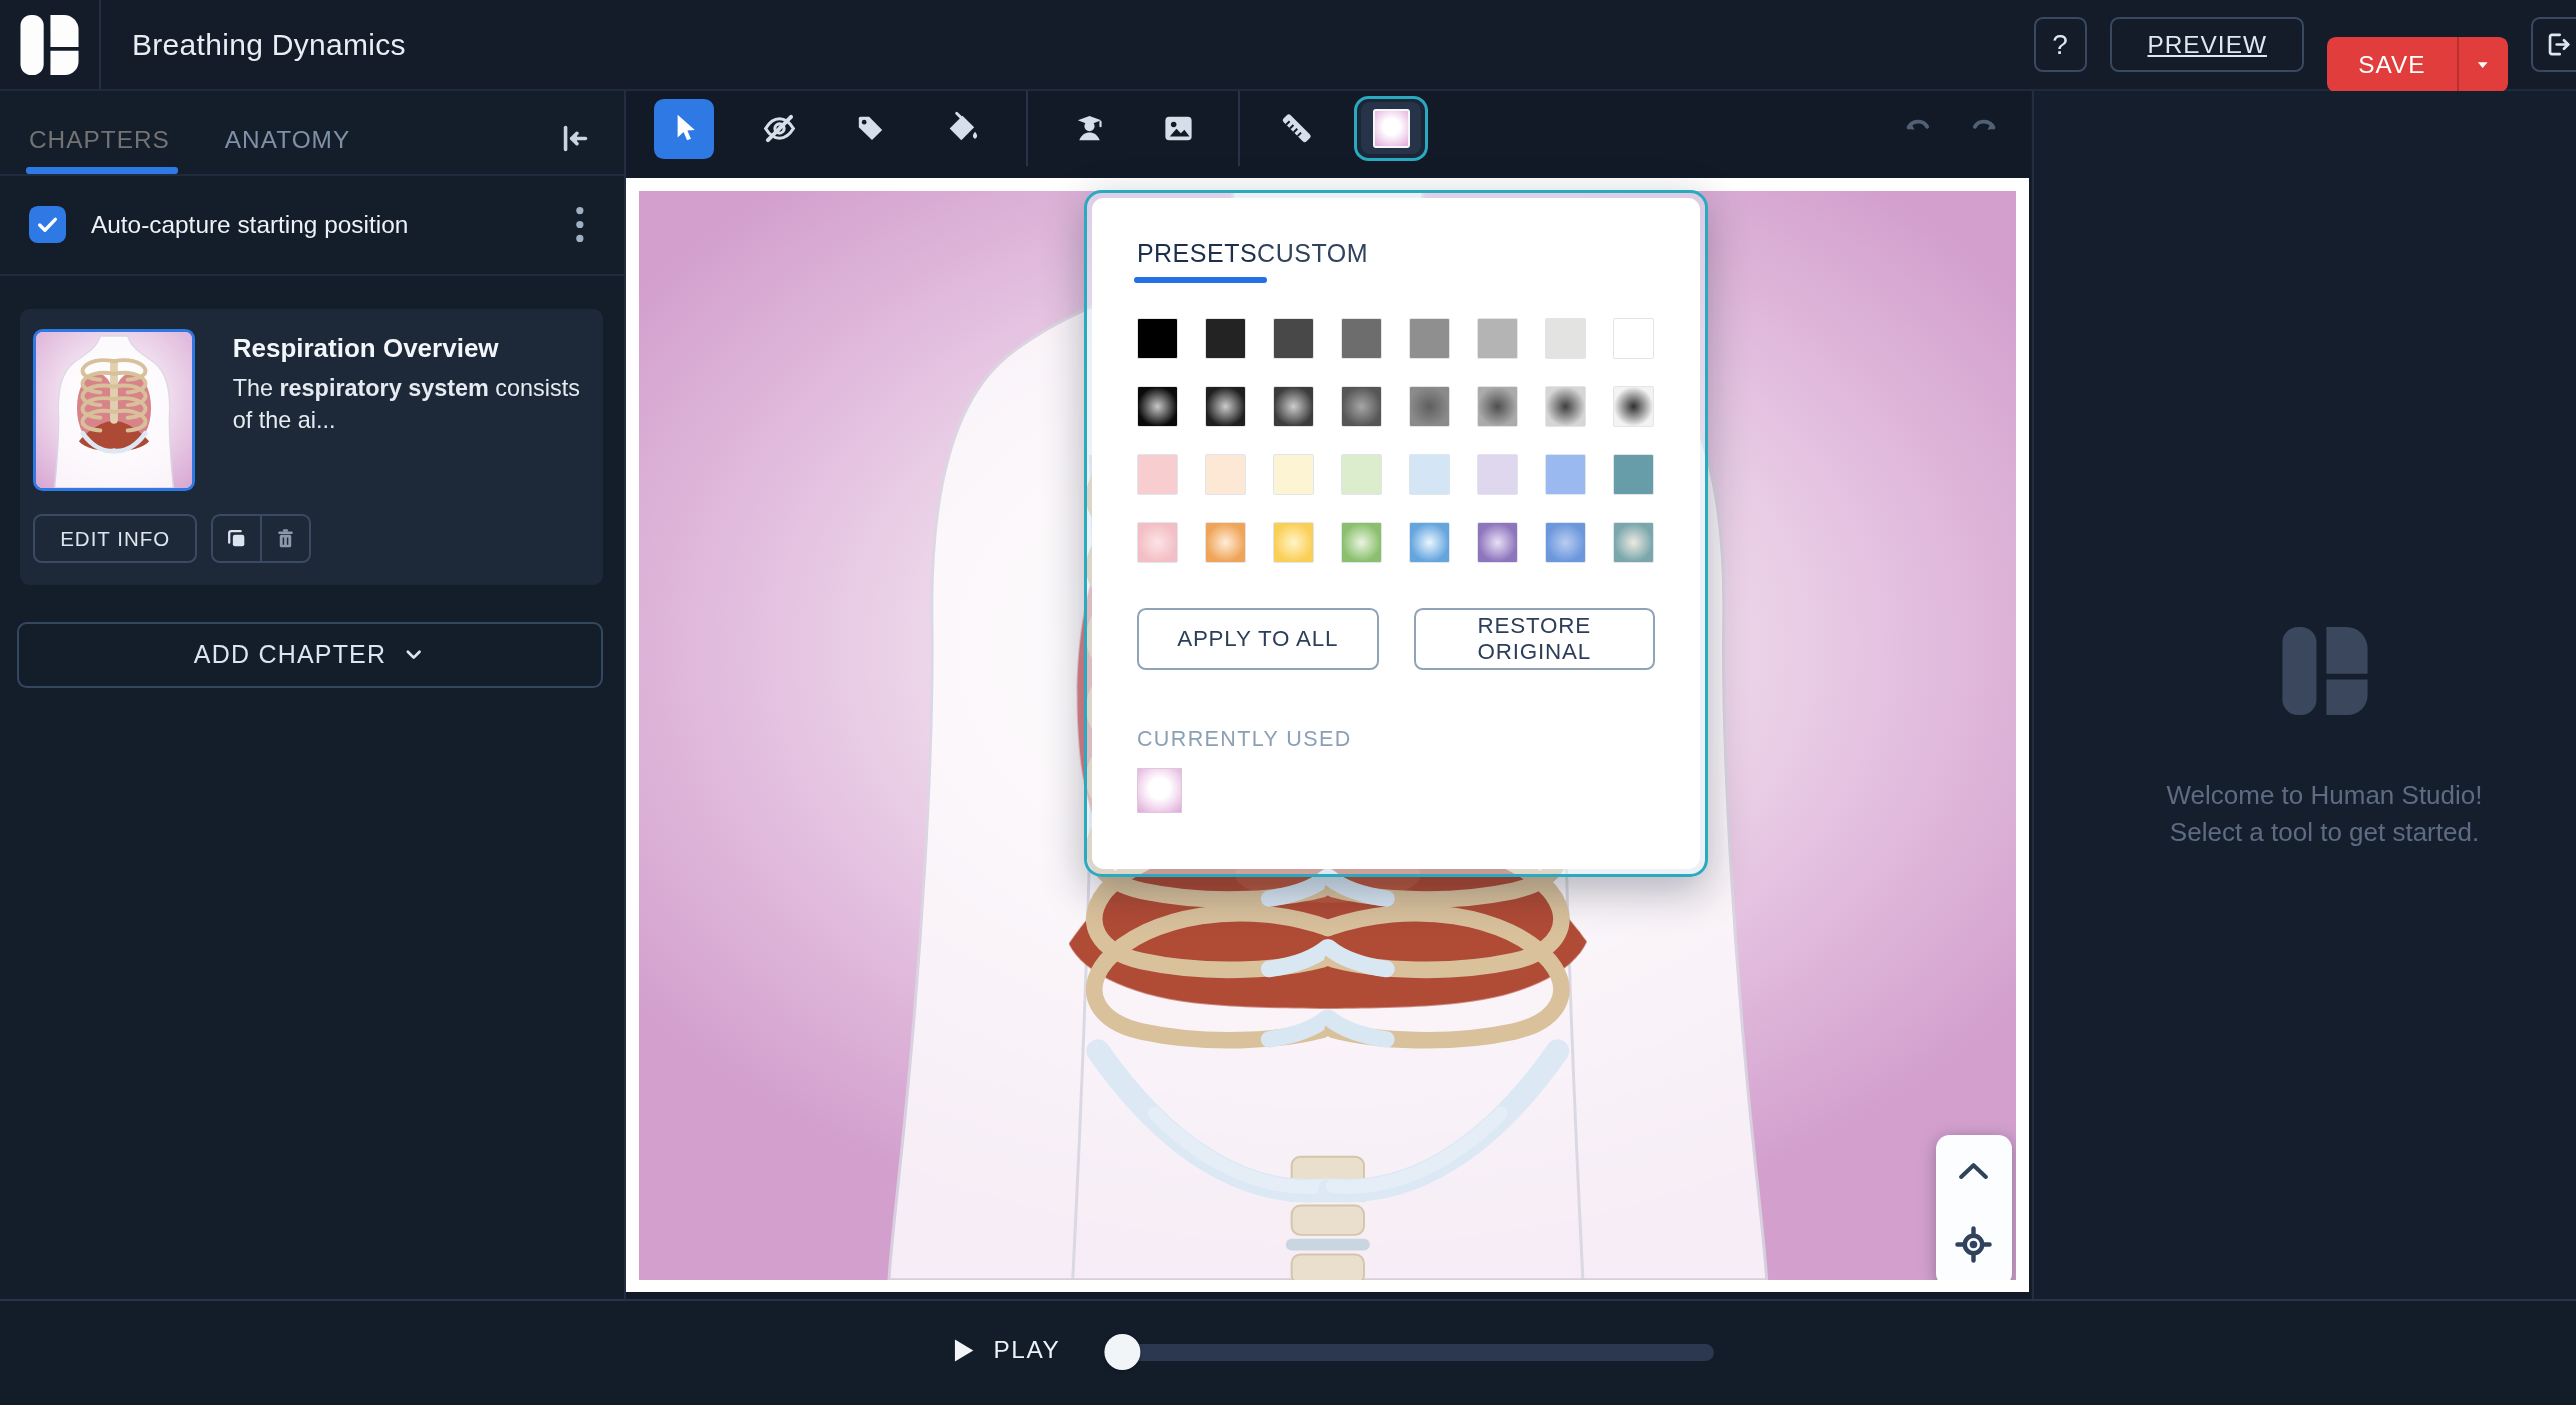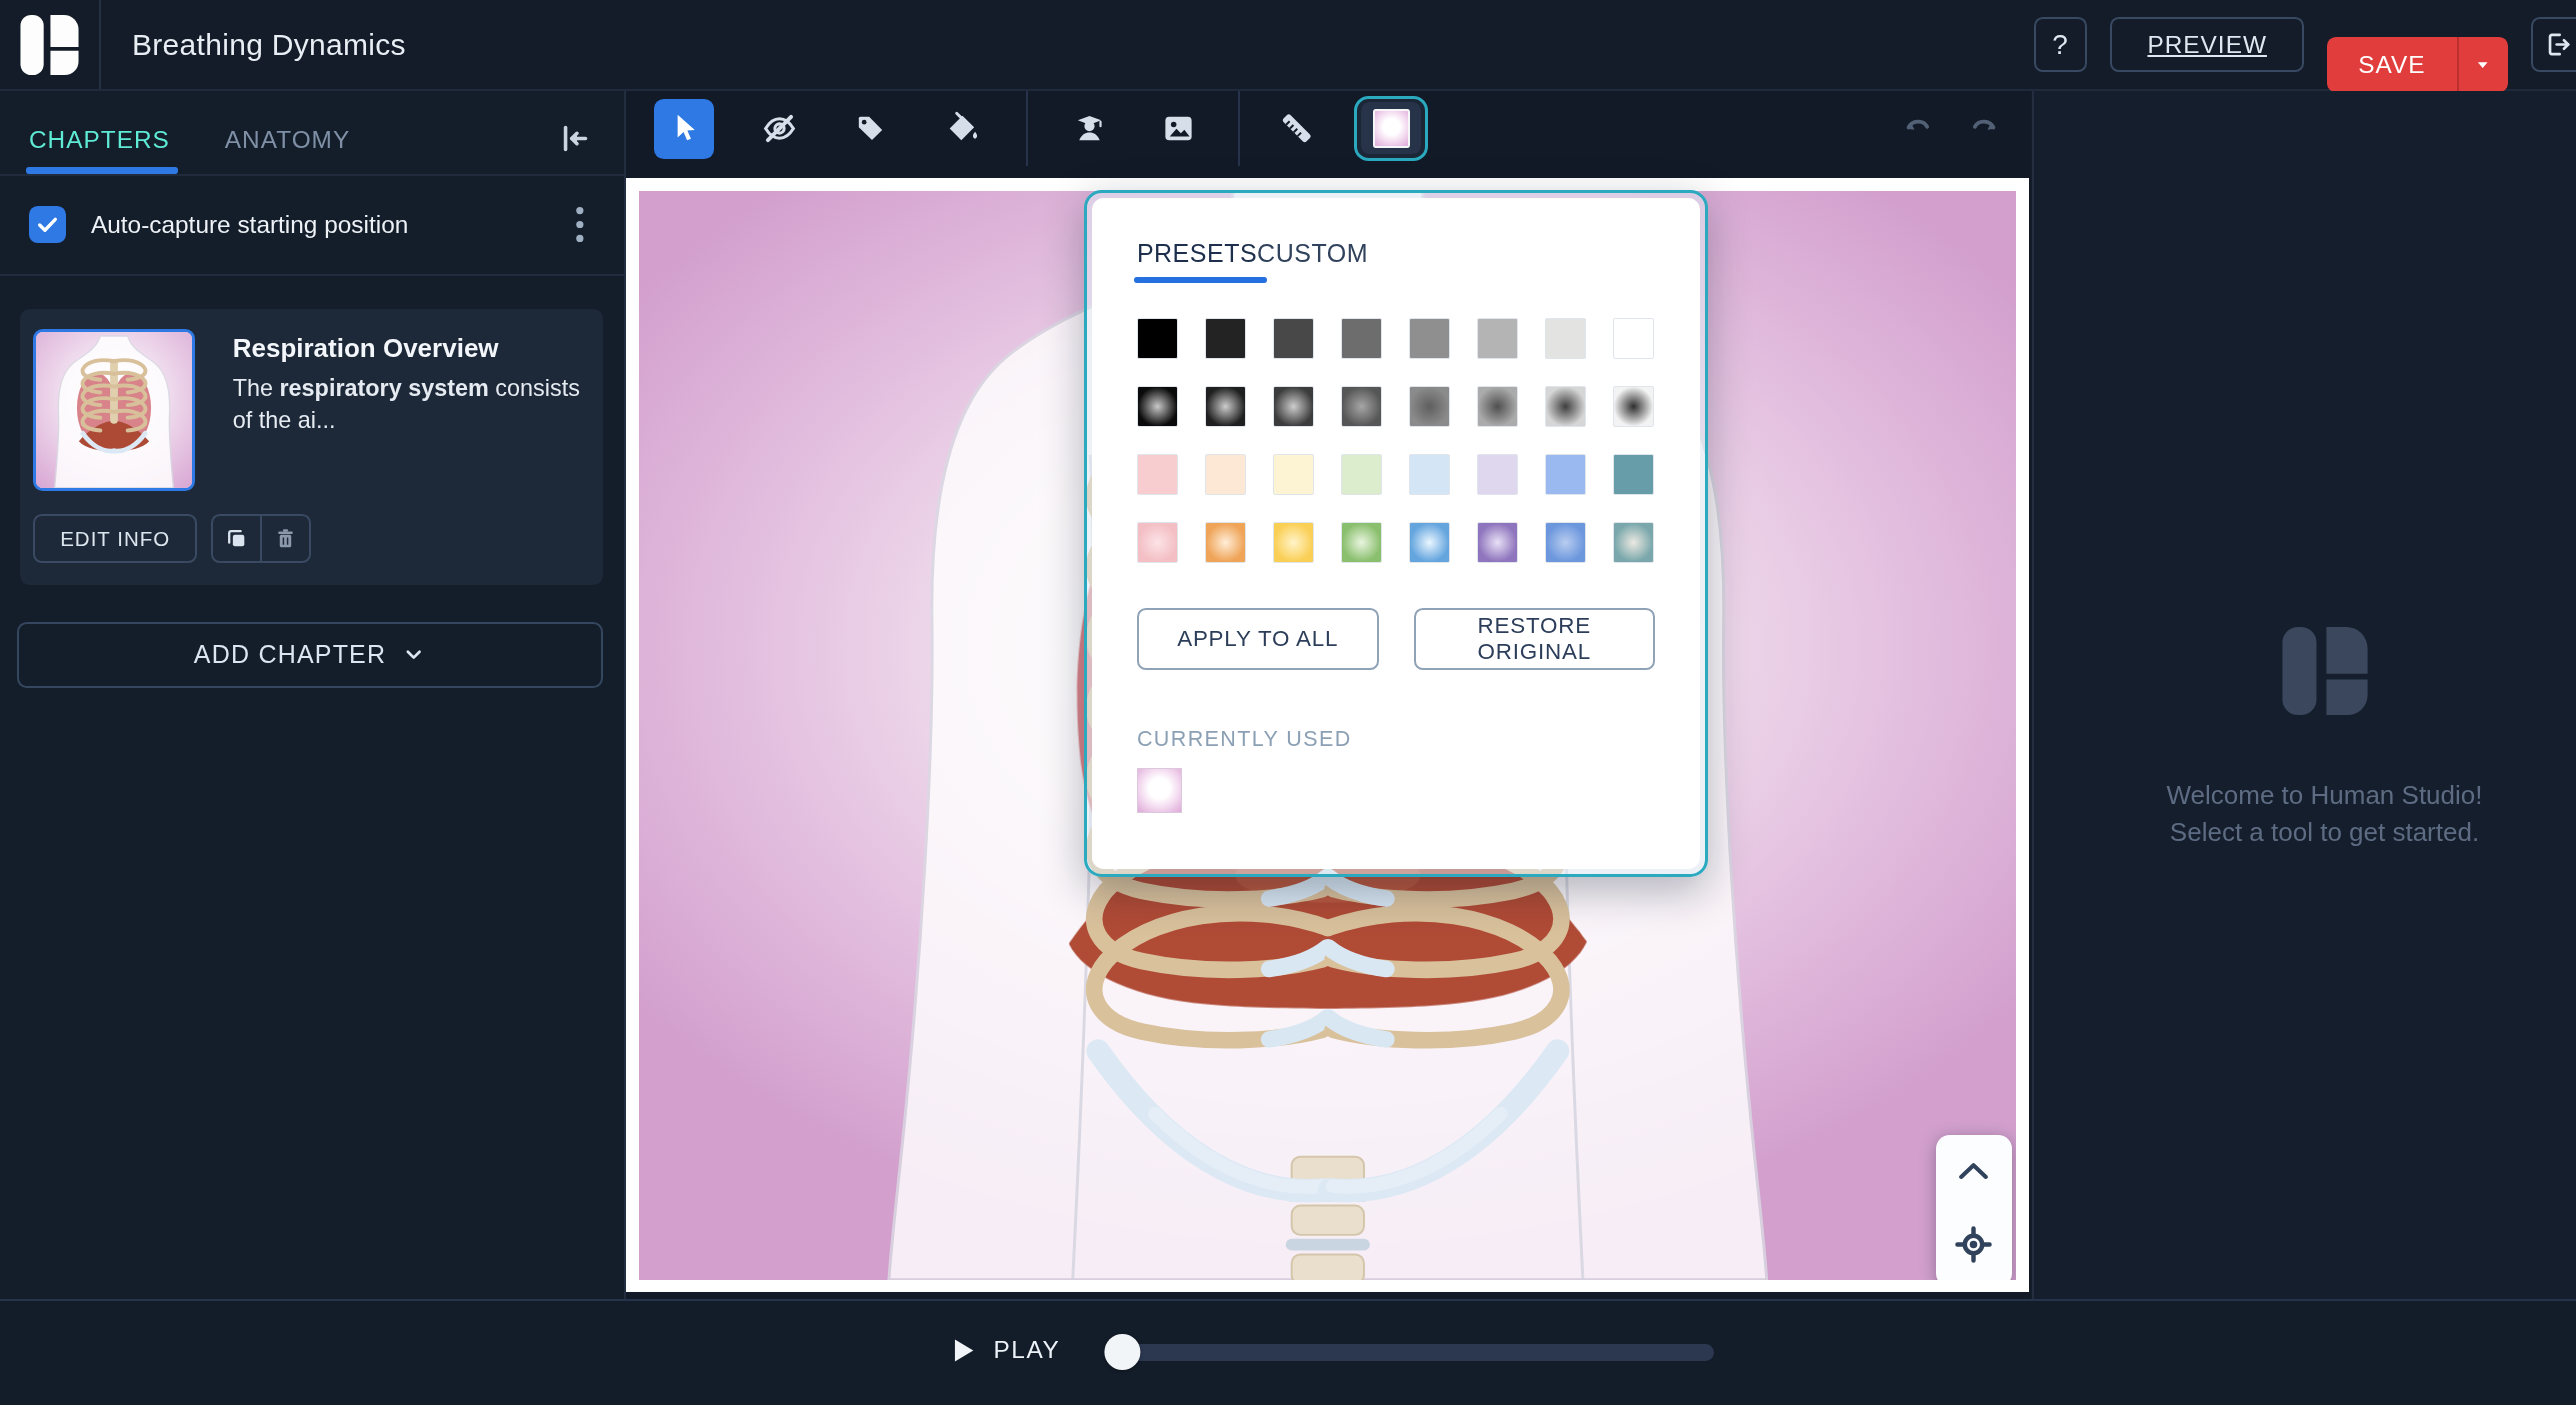--- a/index.html
+++ b/index.html
@@ -24,21 +24,21 @@
   .save-main{background:#e23d3d;color:#fff;font-size:24.4px;letter-spacing:1px;padding:0 31px;
              display:flex;align-items:center;border-right:2px solid #bb2f2f;cursor:pointer;}
   .save-caret{background:#e23d3d;width:49px;display:flex;align-items:center;justify-content:center;cursor:pointer;}
 
   
   .sidebar{position:absolute;top:91px;left:0;width:626px;bottom:106px;background:#141e2b;
            border-right:2px solid #222e40;box-sizing:border-box;}
   .side-tabs{display:flex;align-items:flex-start;padding:35px 33px 0 29px;}
   .side-tab{margin-right:55px;font-size:24.4px;letter-spacing:1px;color:#7f90a6;
             padding-bottom:19.5px;position:relative;cursor:pointer;}
-  .side-tab.active{color:#5eead4;}
+  .side-tab.active{color:#737373;}
   .side-tab.active::after{content:"";position:absolute;left:-2.9px;right:-7.8px;bottom:0;height:6.8px;
             background:#2e79e3;border-radius:2.9px;}
   .collapse-btn{margin-left:auto;margin-top:-3.9px;cursor:pointer;}
   .side-divider{height:2px;background:#202c3e;}
   .auto-row{display:flex;align-items:center;padding:26px 29px;}
   .checkbox{width:37px;height:37px;border-radius:8.8px;background:#2e79e3;display:flex;
             align-items:center;justify-content:center;cursor:pointer;flex:none;}
   .auto-label{font-size:24.4px;color:#eef2f7;margin-left:25px;}
   .kebab{margin-left:auto;cursor:pointer;padding:3.9px 9.8px;}
 

